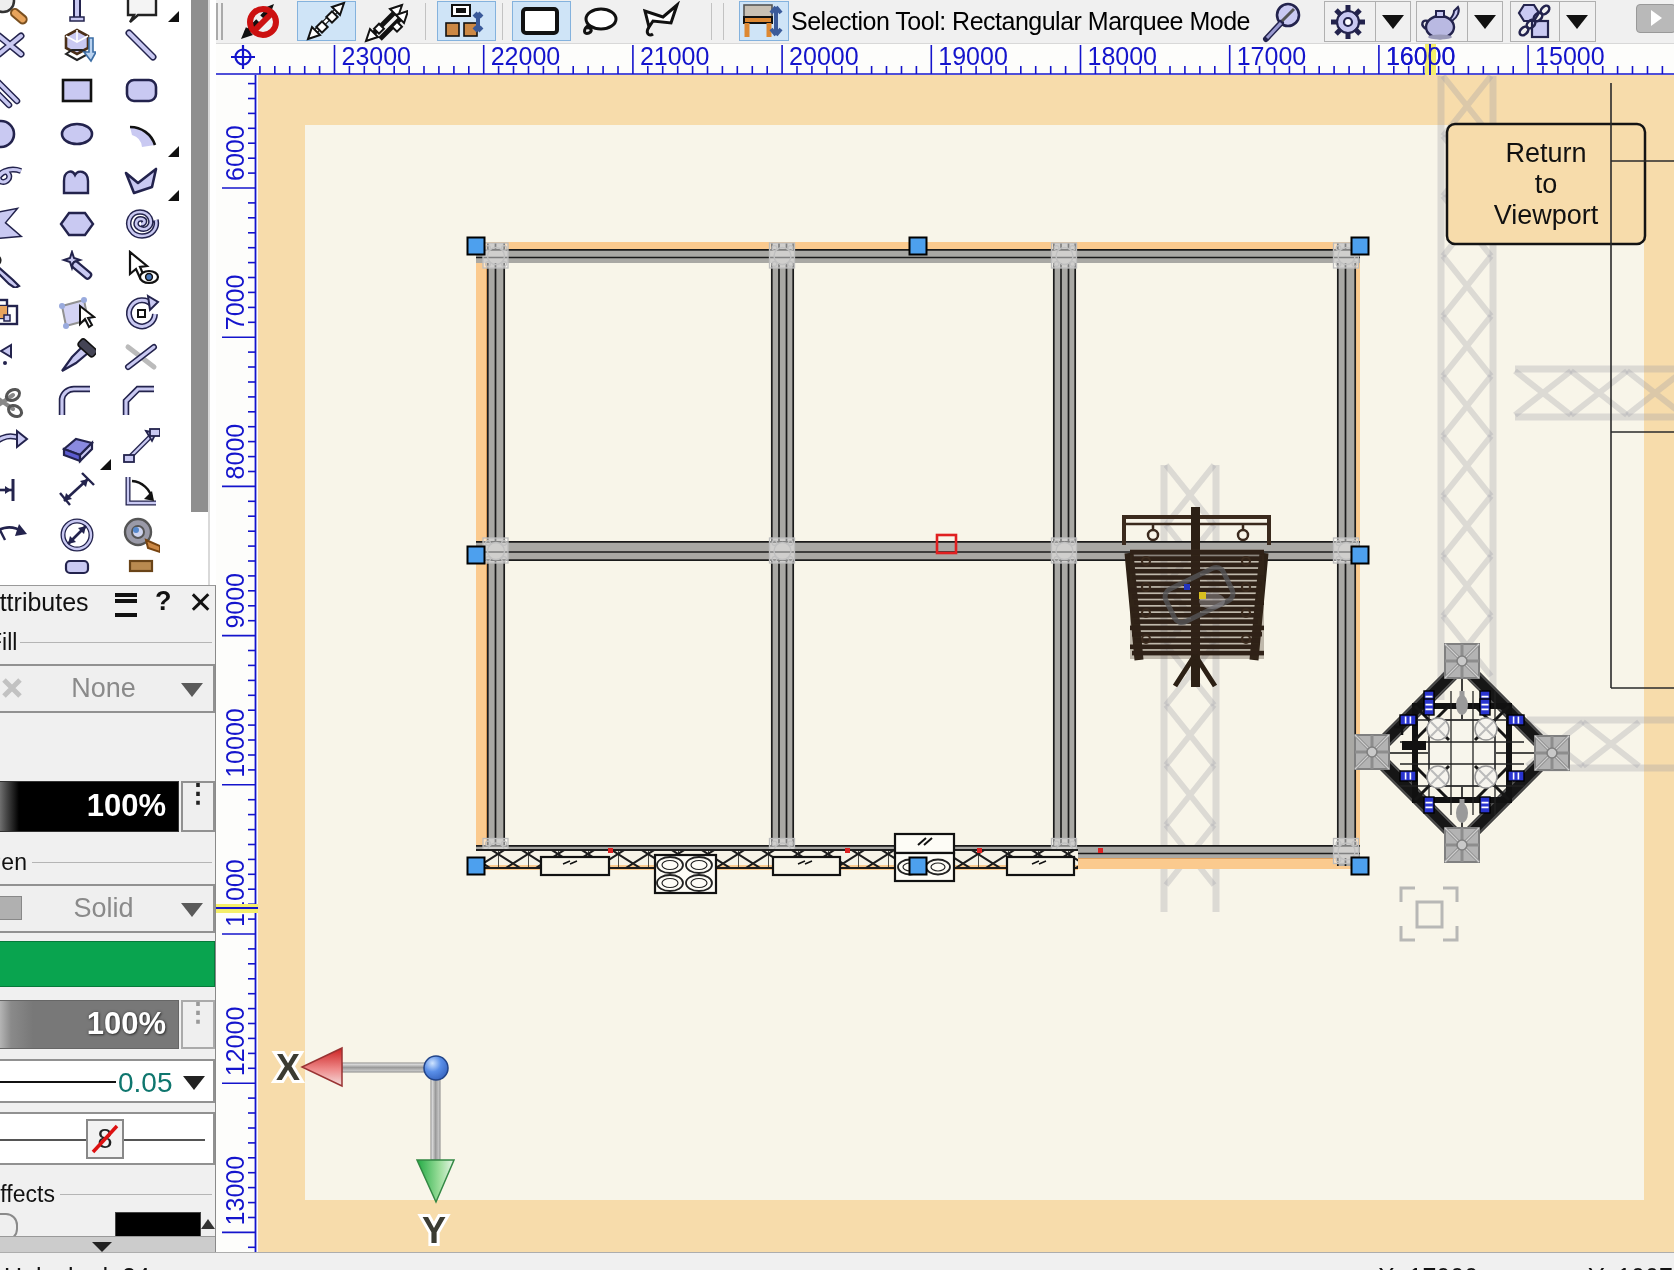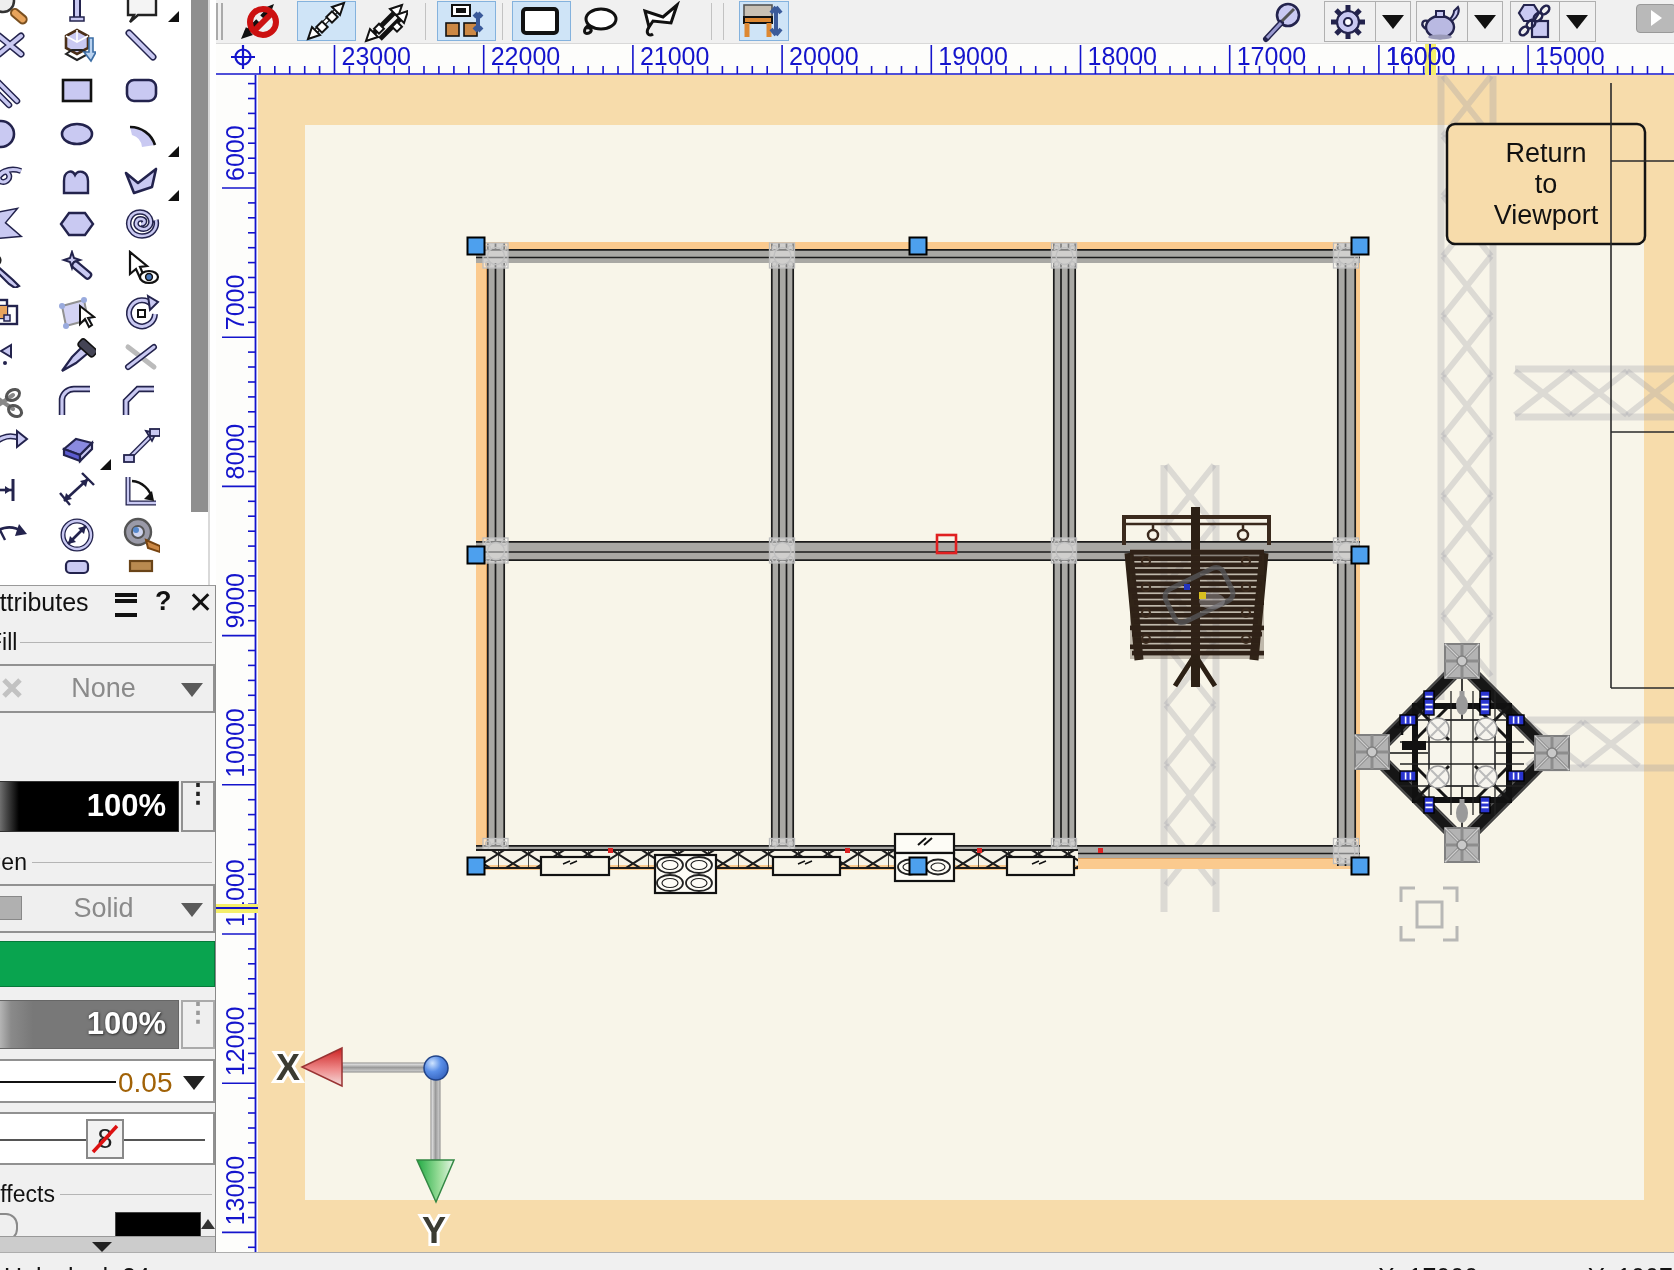--- a/index.html
+++ b/index.html
@@ -238,21 +238,21 @@
       </div>
 <div class="abs" style="left:-8px;top:355px;width:223px;height:46px;background:#09a44f;border:1px solid #067a3a;box-sizing:border-box;"></div>
 <div class="abs" style="left:-8px;top:414px;width:187px;height:49px;background:linear-gradient(90deg,#cfcfcf 0px,#8a8a8a 18px,#787878 40px);border:1px solid #666;box-sizing:border-box;">
         <div class="abs" style="right:12px;top:5px;font-size:31px;font-weight:bold;color:#fff;text-shadow:0 0 3px #444,1px 1px 2px #333;">100%</div>
       </div>
 <div class="abs" style="left:181px;top:414px;width:34px;height:49px;border:2px solid #aaa;background:#efefef;box-sizing:border-box;text-align:center;">
         <div style="font-size:26px;font-weight:bold;color:#999;line-height:15px;padding-top:3px;">⋮</div>
       </div>
 <div class="abs" style="left:-8px;top:473px;width:223px;height:44px;border:2px solid #919191;background:#fff;box-sizing:border-box;">
         <div class="abs" style="left:6px;top:20px;width:116px;height:2px;background:#111;"></div>
-        <div class="abs" style="left:124px;top:6px;font-size:28px;color:#a16207;">0.05</div>
+        <div class="abs" style="left:124px;top:6px;font-size:28px;color:#0f766e;">0.05</div>
         <div class="abs" style="right:8px;top:15px;width:0;height:0;border-left:11px solid transparent;border-right:11px solid transparent;border-top:14px solid #222;"></div>
       </div>
 <div class="abs" style="left:-8px;top:526px;width:223px;height:53px;border:2px solid #919191;background:#fff;box-sizing:border-box;">
         <div class="abs" style="left:6px;top:25px;width:205px;height:2px;background:#555;"></div>
         <div class="abs" style="left:92px;top:5px;width:38px;height:40px;background:#f2f2f2;border:2px solid #888;box-sizing:border-box;text-align:center;">
           <div style="font-size:27px;color:#222;line-height:36px;">8</div>
           <svg class="abs" style="left:0;top:0" width="34" height="36">
             <line x1="5" y1="31" x2="29" y2="5" stroke="#dd1111" stroke-width="3.5"></line>
           </svg>
         </div>
@@ -321,20 +321,21 @@
 <svg class="abs" style="left:423px;top:1px" width="44" height="42" viewBox="0 0 44 42">
         <path d="M10 26 L6 10 L24 16 L38 4 L32 22 L14 20 Z" fill="#fff" stroke="#111" stroke-width="3"></path>
         <path d="M10 26 C6 32 10 36 14 33" fill="none" stroke="#111" stroke-width="3"></path>
       </svg>
 <svg class="abs" style="left:526px;top:1px" width="44" height="42" viewBox="0 0 44 42">
         <rect x="2" y="4" width="28" height="12" fill="#c8c0b4" stroke="#555" stroke-width="1.6"></rect>
         <rect x="2" y="16" width="28" height="6" fill="#dd8833" stroke="#111" stroke-width="2"></rect>
         <path d="M5 22 L5 36 M27 22 L27 36" stroke="#dd8833" stroke-width="5"></path>
         <path d="M34 6 L34 34 M34 6 L29 12 M34 6 L39 12 M34 34 L29 28 M34 34 L39 28" stroke="#3a5a9a" stroke-width="4" fill="none"></path>
       </svg>
+<div class="abs" style="left:575px;top:7px;font-size:25px;color:#000;letter-spacing:-0.5px;">Selection Tool: Rectangular Marquee Mode</div>
 <svg class="abs" style="left:1046px;top:1px" width="44" height="42" viewBox="0 0 44 42">
         <circle cx="26" cy="14" r="11" fill="#c9c9f2" stroke="#23234d" stroke-width="2.6"></circle>
         <line x1="4" y1="38" x2="19" y2="22" stroke="#23234d" stroke-width="6" stroke-linecap="round"></line>
         <line x1="5" y1="37" x2="19" y2="22" stroke="#9a9ad0" stroke-width="3"></line>
         <line x1="20" y1="20" x2="32" y2="8" stroke="#555" stroke-width="3"></line>
       </svg>
 <div class="abs" style="left:1108px;top:1px;width:52px;height:41px;border:1.5px solid #b0b0b0;box-sizing:border-box;"></div>
 <div class="abs" style="left:1159px;top:1px;width:36px;height:41px;border:1.5px solid #b0b0b0;box-sizing:border-box;"></div>
 <svg class="abs" style="left:1112px;top:1px" width="44" height="42" viewBox="0 0 44 42">
         <g fill="#c9c9f2" stroke="#23234d" stroke-width="2.2">

